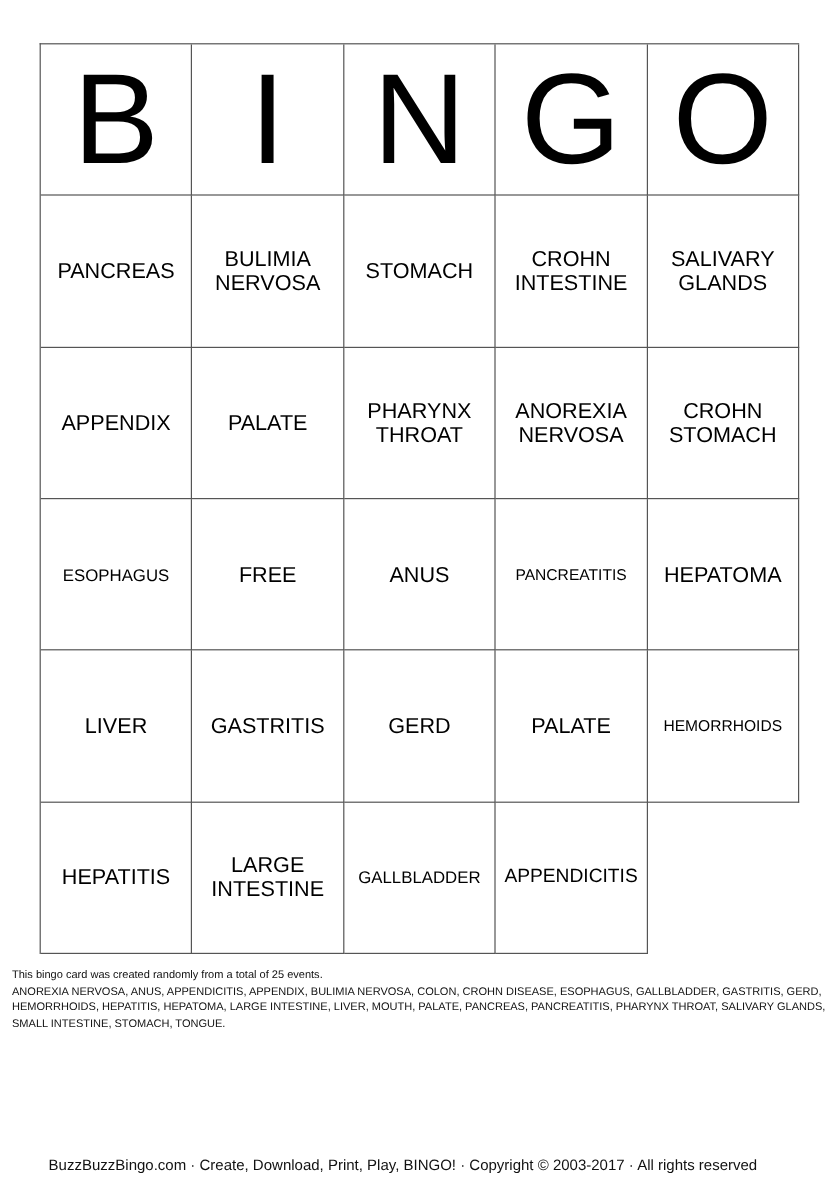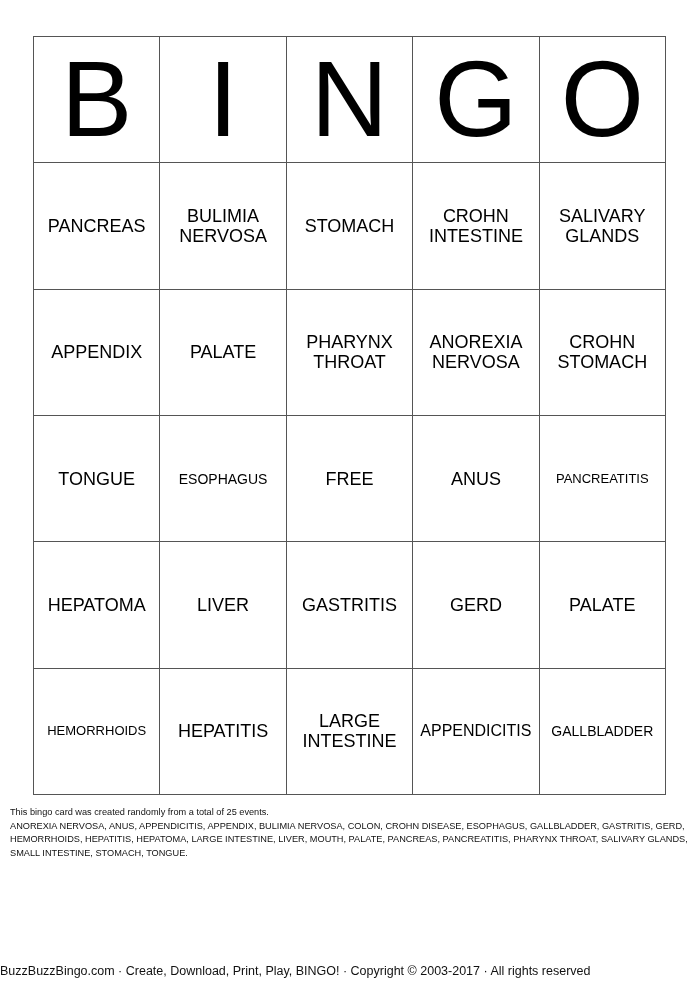--- a/index.html
+++ b/index.html
@@ -17,21 +17,21 @@
     .cell.head { font-size: 107px; line-height: 107px; }
     .cell.s16 { font-size: 16px; }
     .cell.s14 { font-size: 14px; }
     .cell.s13 { font-size: 13px; }
     .cell span { white-space: pre-line; }
     .notes {
       position: absolute; left: 10px; top: 806px; width: 680px;
       font-size: 9.2px; line-height: 13.5px; color: #111;
     }
     .footer {
-      position: absolute; left: 0; top: 964px; width: 631px; text-align: left;
+      position: absolute; left: 0; top: 964px; width: 631px; text-align: right;
       font-size: 12.5px; color: #111;
     }
   </style>
 </head>
 <body>
 
 <div class="grid">
   <div class="cell head">
       <span>B</span>
     </div>
@@ -79,23 +79,20 @@
     </div>
   <div class="cell">
       <span>ANOREXIA
 NERVOSA</span>
     </div>
   <div class="cell">
       <span>CROHN
 STOMACH</span>
     </div>
 
-  <div class="cell">
-      <span>TONGUE</span>
-    </div>
   <div class="cell s14">
       <span>ESOPHAGUS</span>
     </div>
   <div class="cell">
       <span>FREE</span>
     </div>
   <div class="cell">
       <span>ANUS</span>
     </div>
   <div class="cell s13">
@@ -121,25 +118,25 @@
   <div class="cell s13">
       <span>HEMORRHOIDS</span>
     </div>
   <div class="cell">
       <span>HEPATITIS</span>
     </div>
   <div class="cell">
       <span>LARGE
 INTESTINE</span>
     </div>
+  <div class="cell s14">
+      <span>GALLBLADDER</span>
+    </div>
   <div class="cell s16">
       <span>APPENDICITIS</span>
-    </div>
-  <div class="cell s14">
-      <span>GALLBLADDER</span>
     </div>
 </div>
 
 <div class="notes">
   <div>This bingo card was created randomly from a total of 25 events.</div>
   <div>ANOREXIA NERVOSA, ANUS, APPENDICITIS, APPENDIX, BULIMIA NERVOSA, COLON, CROHN DISEASE, ESOPHAGUS, GALLBLADDER, GASTRITIS, GERD, HEMORRHOIDS, HEPATITIS, HEPATOMA, LARGE INTESTINE, LIVER, MOUTH, PALATE, PANCREAS, PANCREATITIS, PHARYNX THROAT, SALIVARY GLANDS, SMALL INTESTINE, STOMACH, TONGUE.</div>
 </div>
 
 <div class="footer">BuzzBuzzBingo.com · Create, Download, Print, Play, BINGO! · Copyright © 2003-2017 · All rights reserved</div>
 

